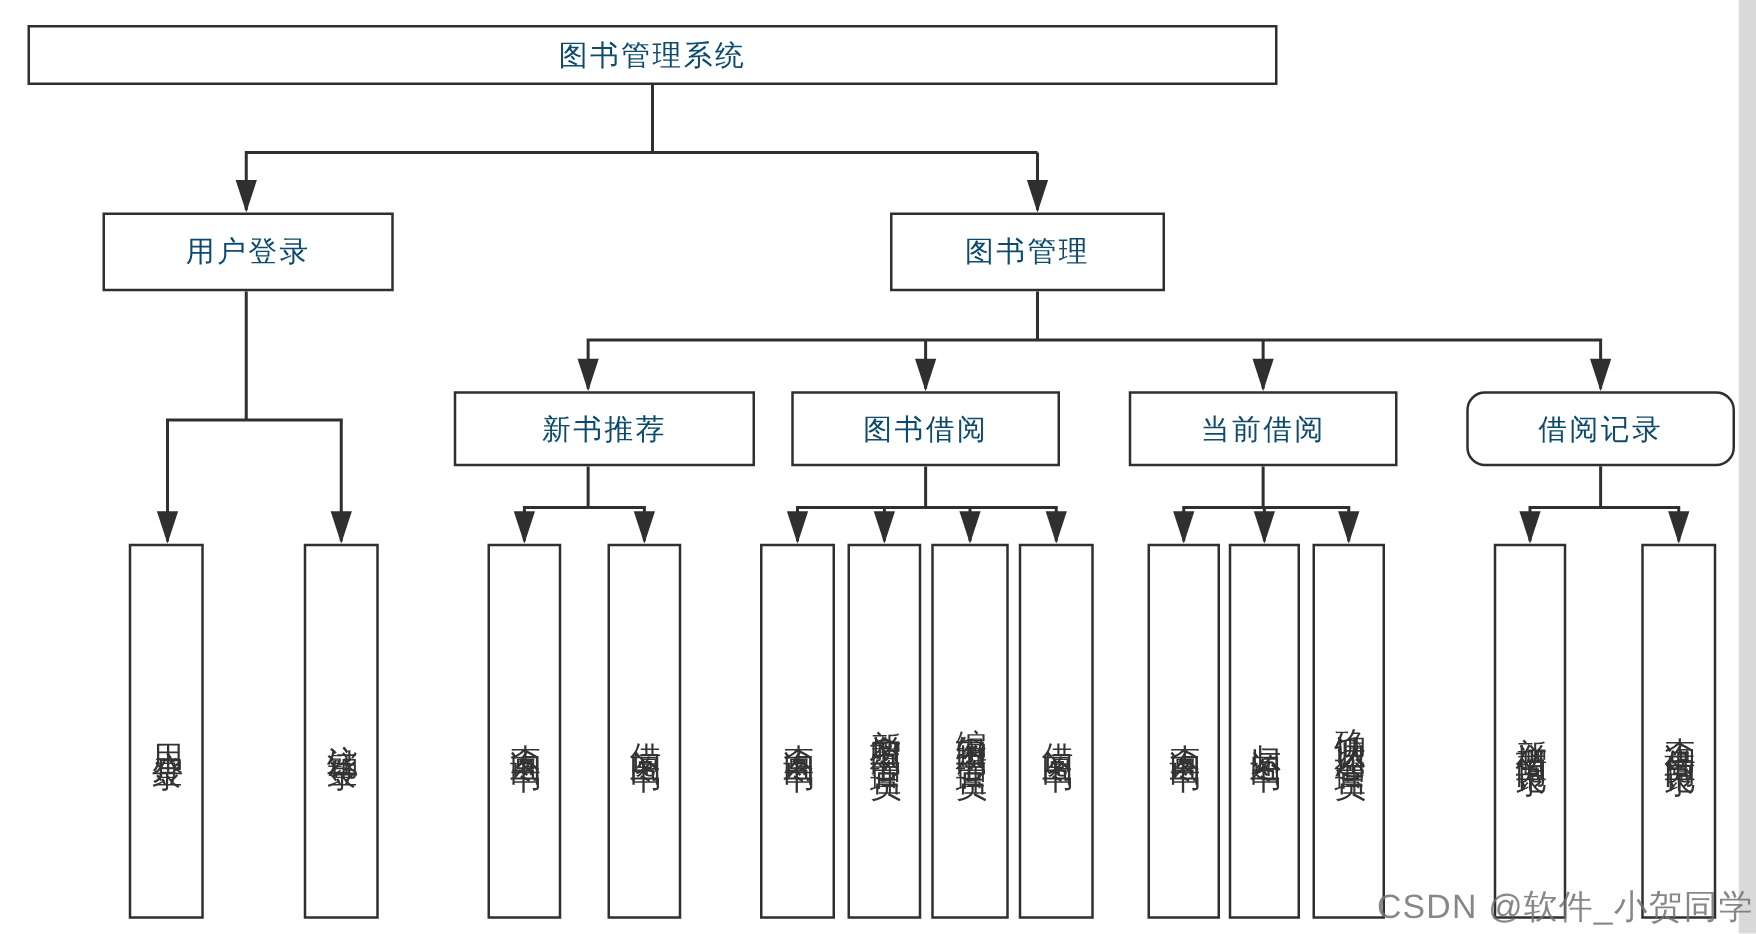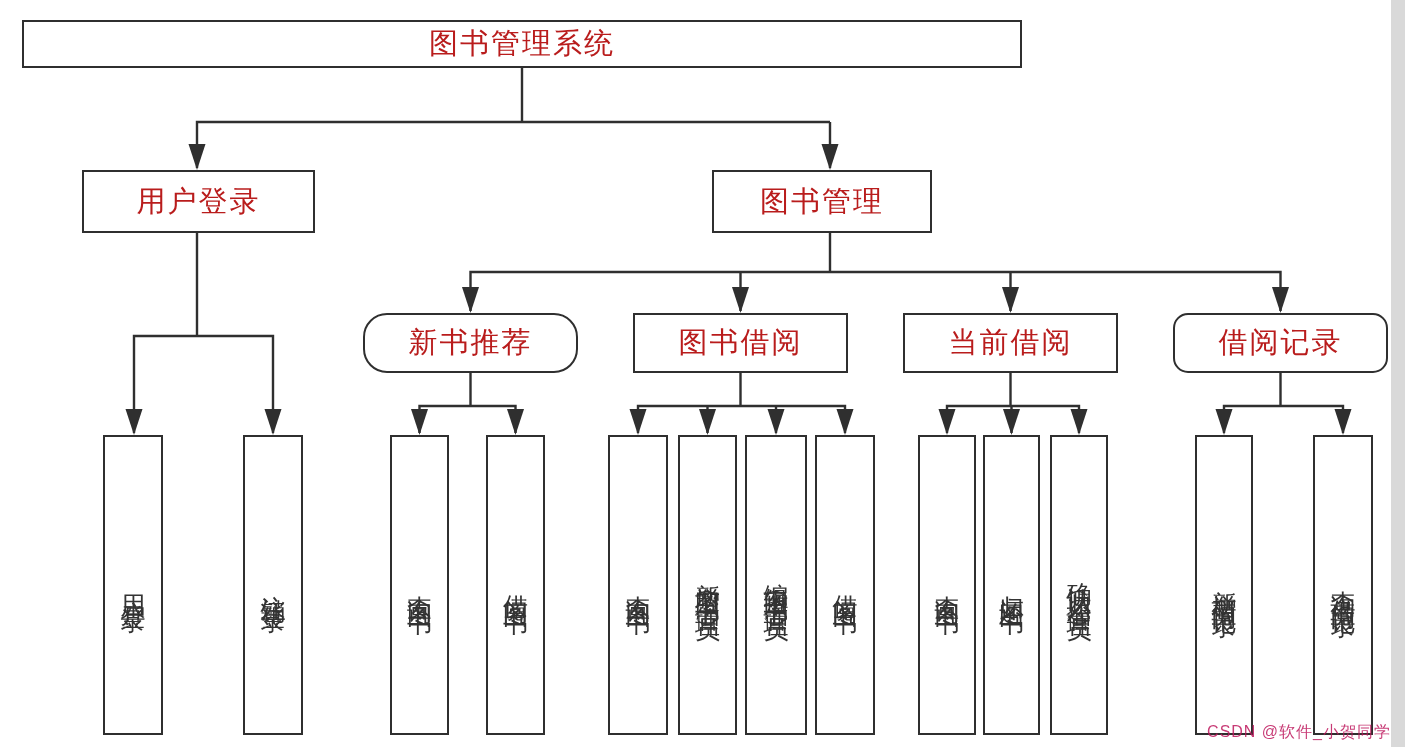--- a/index.html
+++ b/index.html
@@ -20,38 +20,38 @@
     position: absolute;
     box-sizing: border-box;
     border: 2.5px solid #2f2f2f;
     background: #ffffff;
     display: flex;
     align-items: center;
     justify-content: center;
     z-index: 2;
   }
   .box.h span {
-    font-size: 29px;
+    font-size: 23px;
     letter-spacing: 2px;
-    color: #b91c1c;
+    color: #0c4a6e;
     white-space: nowrap;
   }
   .box.v span {
     writing-mode: vertical-rl;
     text-orientation: mixed;
     font-size: 25px;
     letter-spacing: 5px;
     color: #333333;
     line-height: 1;
   }
   
   .n-root { left: 22px;  top: 20px;  width: 1000px; height: 48px; }
   .n-l2a  { left: 82px;  top: 170px; width: 233px;  height: 63px; }
   .n-l2b  { left: 712px; top: 170px; width: 220px;  height: 63px; }
-  .n-l3a  { left: 363px;  top: 313px; width: 215px; height: 60px; border-radius: 24px; }
+  .n-l3a  { left: 363px;  top: 313px; width: 241px; height: 60px; }
   .n-l3b  { left: 633px;  top: 313px; width: 215px; height: 60px; }
   .n-l3c  { left: 903px;  top: 313px; width: 215px; height: 60px; }
   .n-l3d  { left: 1173px; top: 313px; width: 215px; height: 60px; border-radius: 15px; }
   .leaf   { top: 435px; height: 300px; }
   .n-a1 { left: 103px;  width: 60px; }
   .n-a2 { left: 243px;  width: 60px; }
   .n-b1 { left: 390px;  width: 59px; }
   .n-b2 { left: 486px;  width: 59px; }
   .n-c1 { left: 608px;  width: 60px; }
   .n-c2 { left: 678px;  width: 59px; }
@@ -64,24 +64,24 @@
   .n-e2 { left: 1313px; width: 60px; }
   #right-strip {
     position: absolute;
     right: 0; top: 0;
     width: 14px; height: 747px;
     background: #d9d9d9;
     z-index: 3;
   }
   #watermark {
     position: absolute;
-    right: 14px;
+    right: 2px;
     bottom: 4px;
-    font-size: 16px;
-    color: #be185d;
+    font-size: 27px;
+    color: #737373;
     opacity: 0.85;
     letter-spacing: 1px;
     z-index: 4;
     white-space: nowrap;
   }
 </style>
 </head>
 <body>
 
 <div id="canvas">

